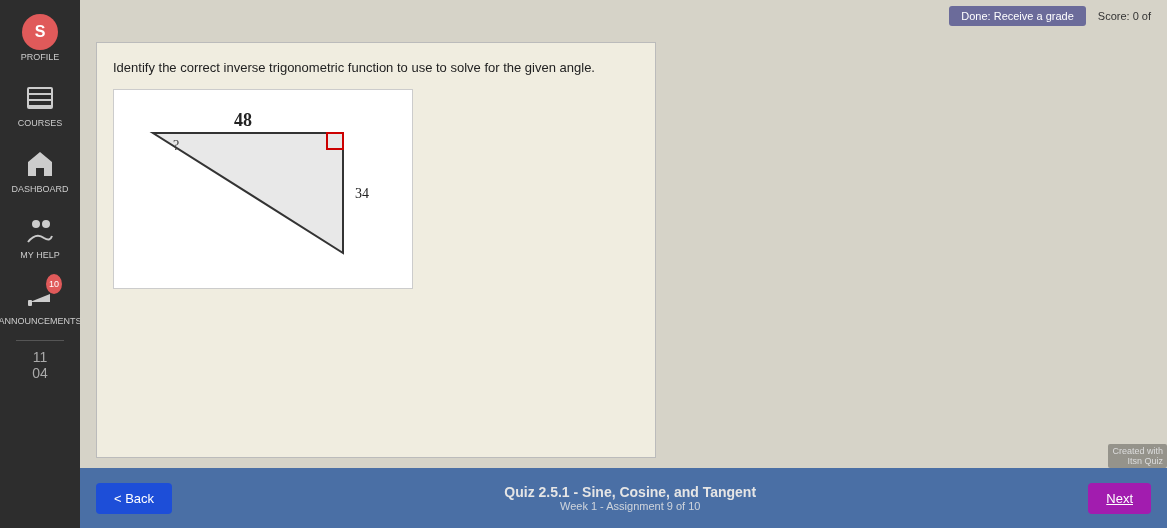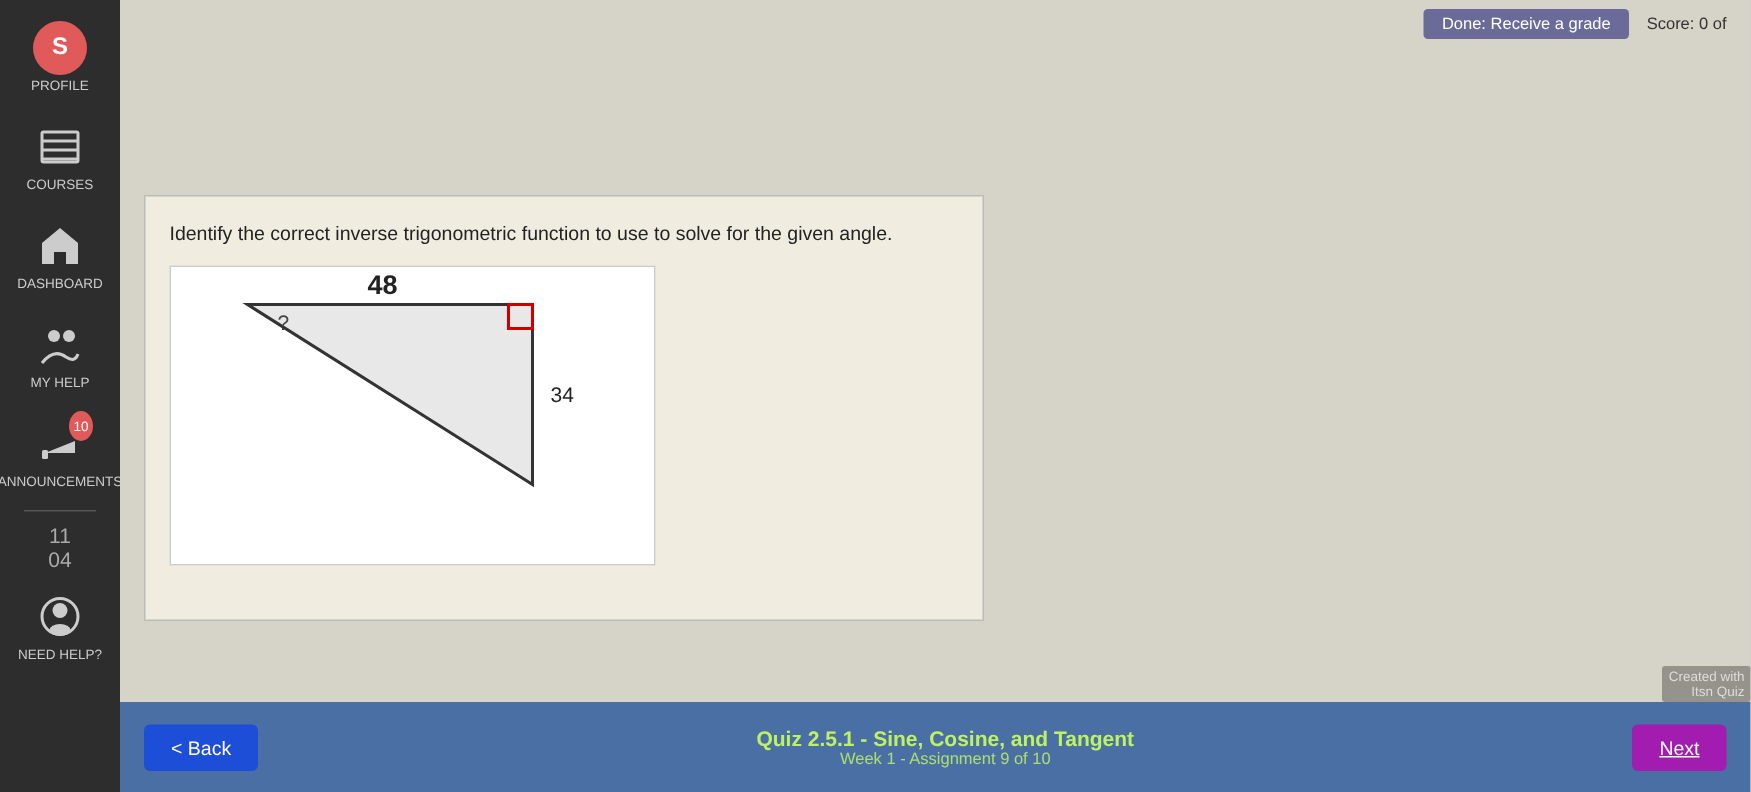--- a/index.html
+++ b/index.html
@@ -81,21 +81,20 @@
       font-size: 14px;
       text-align: center;
     }
 
     
     .main {
       flex: 1;
       display: flex;
       flex-direction: column;
       background: #d6d3c8;
-      gap: 44px;
     }
 
     
     .top-bar {
       height: 32px;
       background: #d6d3c8;
       display: flex;
       justify-content: flex-end;
       align-items: center;
       padding: 0 16px;
@@ -125,38 +124,38 @@
 
     
     .question-panel {
       background: #f0ede0;
       border: 1px solid #bbb;
       flex: 0 0 560px;
       padding: 16px;
       display: flex;
       flex-direction: column;
       gap: 12px;
-      margin-top: 44px;
     }
     .question-text {
       font-size: 13px;
       color: #222;
       line-height: 1.4;
     }
 
     
     .diagram-box {
       background: white;
       border: 1px solid #ccc;
-      width: 324px;
+      width: 300px;
       height: 200px;
       position: relative;
       display: flex;
-      align-items: flex-start;
+      align-items: flex-end;
       justify-content: center;
+      font-family: Liberation Serif, serif;
     }
 
     
     .answer-options {
       display: flex;
       flex-direction: column;
       gap: 10px;
       margin-top: 8px;
     }
     .answer-option {
@@ -198,21 +197,21 @@
       padding: 8px 18px;
       font-size: 13px;
       border-radius: 4px;
       cursor: pointer;
       display: flex;
       align-items: center;
       gap: 6px;
     }
     .quiz-info {
       text-align: center;
-      color: #bef264;
+      color: #e5e5e5;
     }
     .quiz-title {
       font-size: 14px;
       font-weight: bold;
     }
     .quiz-sub {
       font-size: 11px;
       opacity: 0.85;
     }
     .next-btn {
@@ -291,30 +290,20 @@
     <span>ANNOUNCEMENTS</span>
   </div>
 
   <div class="sidebar-divider"></div>
 
   <div class="time-label">
     <div>11</div>
     <div>04</div>
   </div>
 
-  <div class="sidebar-item">
-    <div class="sidebar-icon">
-      <svg width="32" height="32" viewBox="0 0 32 32">
-        <circle cx="16" cy="16" r="12" fill="none" stroke="#ccc" stroke-width="2"></circle>
-        <circle cx="16" cy="12" r="5" fill="#ccc"></circle>
-        <ellipse cx="16" cy="25" rx="7" ry="4" fill="#ccc"></ellipse>
-      </svg>
-    </div>
-    <span>NEED HELP?</span>
-  </div>
 </div>
 
 <div class="main">
 
   <div class="top-bar">
     <button class="top-bar-btn">Done: Receive a grade</button>
     <span class="top-bar-score">Score: 0 of</span>
   </div>
 
   <div class="content-wrapper">

